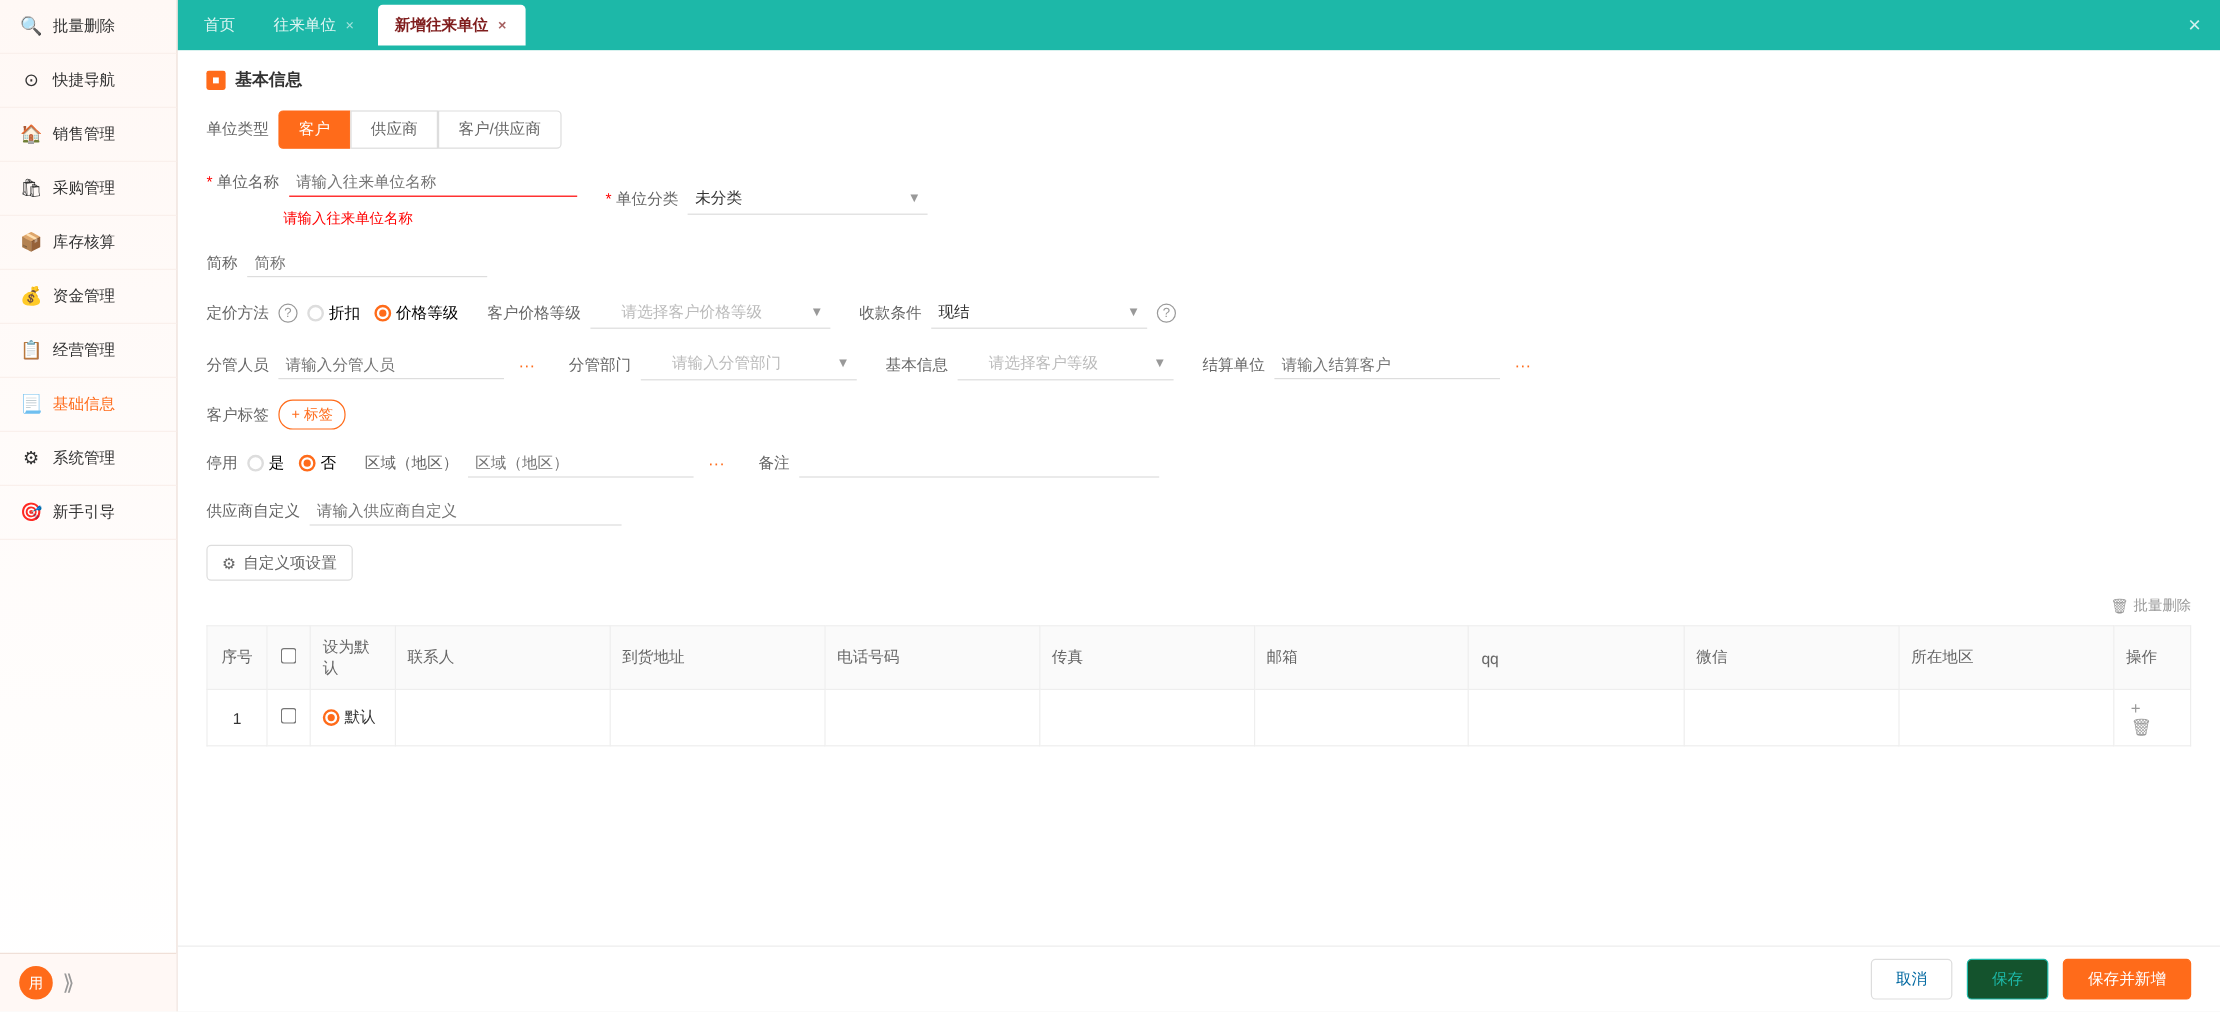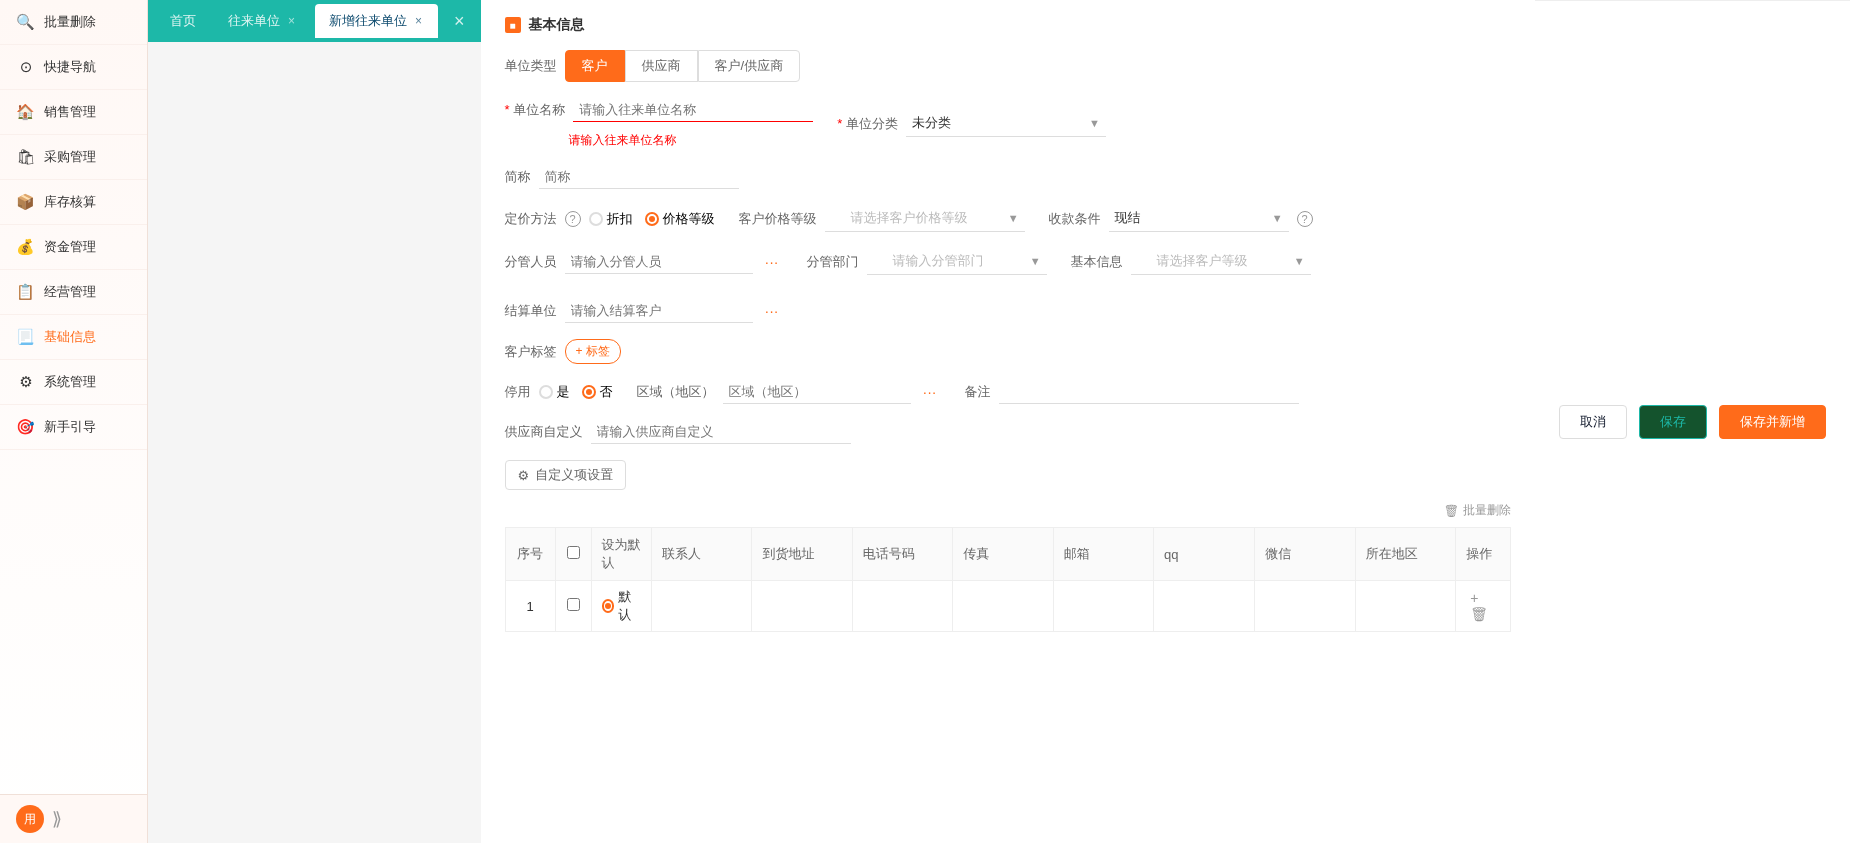--- a/index.html
+++ b/index.html
@@ -47,21 +47,21 @@
       background: #ff6b1a;
       border-radius: 50%;
       display: flex; align-items: center; justify-content: center;
       color: white; font-size: 12px;
     }
 
     
     .main {
       flex: 1;
       display: flex;
-      flex-direction: row;
+      flex-direction: column;
       overflow: hidden;
     }
 
     
     .tab-bar {
       background: #1db8a8;
       display: flex;
       align-items: center;
       height: 42px;
       padding: 0 8px;
@@ -73,21 +73,22 @@
       gap: 6px;
       padding: 6px 14px;
       cursor: pointer;
       color: rgba(255,255,255,0.85);
       font-size: 13px;
       border-radius: 4px 4px 0 0;
       height: 34px;
     }
     .tab.active {
       background: white;
-      color: #0c4a6e;
+      color: #7f1d1d;
+      font-weight: bold;
     }
     .tab-close {
       font-size: 12px;
       color: inherit;
       opacity: 0.7;
       cursor: pointer;
       padding: 2px;
     }
     .tab-bar-spacer { flex: 1; }
     .tab-bar-close-btn {
@@ -288,21 +289,21 @@
       display: flex;
       justify-content: flex-end;
       align-items: center;
       padding: 10px 24px;
       gap: 12px;
     }
     .btn-cancel {
       padding: 7px 20px;
       border: 1px solid #ddd;
       background: white;
-      color: #0f172a;
+      color: #0369a1;
       border-radius: 4px;
       cursor: pointer;
       font-size: 13px;
     }
     .btn-save {
       padding: 7px 20px;
       border: 1px solid #1db8a8;
       background: #14532d;
       color: #1db8a8;
       border-radius: 4px;

